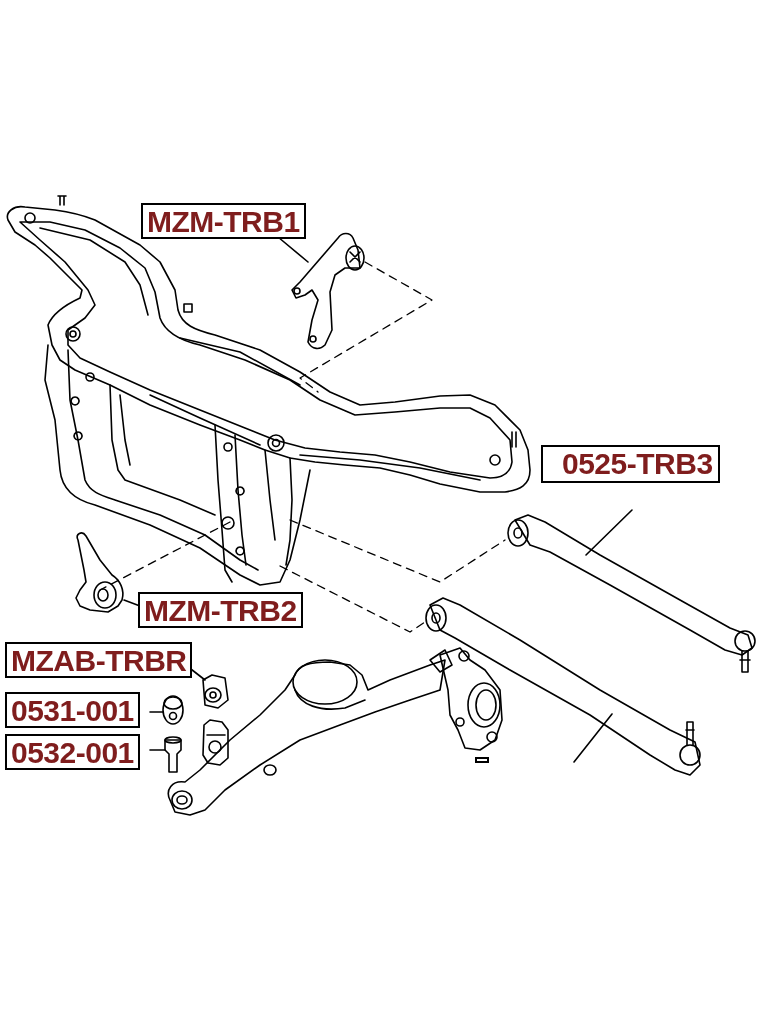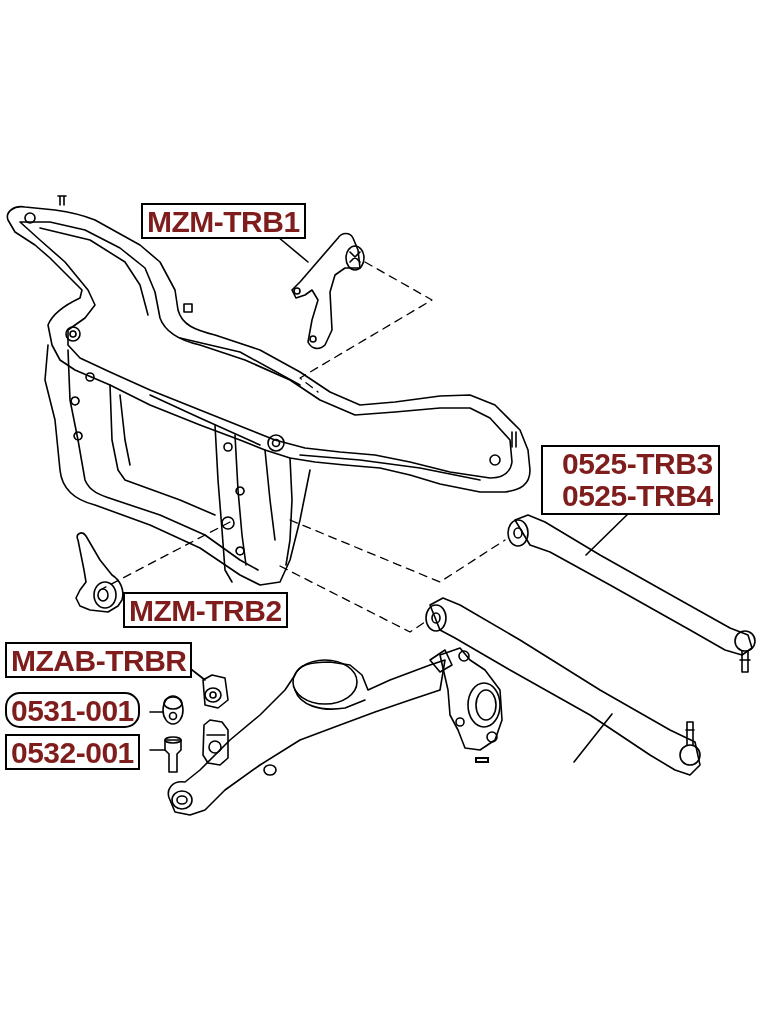--- a/index.html
+++ b/index.html
@@ -165,32 +165,31 @@
     </g>
   </g>
 </svg>
 
 <div class="label" style="left:141px; top:203px;">
   <span class="line">MZM-TRB1</span>
 </div>
 
 <div class="label two" style="left:541px; top:445px;padding-left:19px;">
   <span class="line">0525-TRB3</span>
-  <span class="line">0525-TRB4</span>
 </div>
 
-<div class="label" style="left:123px; top:592px;">
+<div class="label" style="left:138px; top:592px;">
   <span class="line">MZM-TRB2</span>
 </div>
 
 <div class="label" style="left:5px; top:632px;margin-top:10px;">
   <span class="line">MZAB-TRBR</span>
 </div>
 
-<div class="label" style="left:5px; top:692px;border-radius:15px;">
+<div class="label" style="left:5px; top:692px;">
   <span class="line">0531-001</span>
 </div>
 
 <div class="label" style="left:5px; top:734px;">
   <span class="line">0532-001</span>
 </div>
 
 <div class="label two" style="left:475px; top:757px;">
 </div>
 

